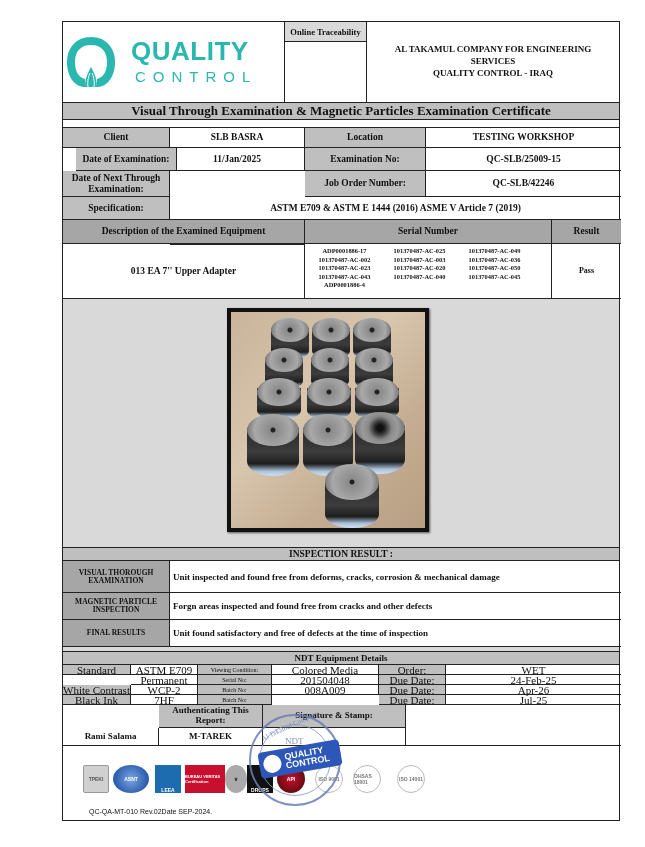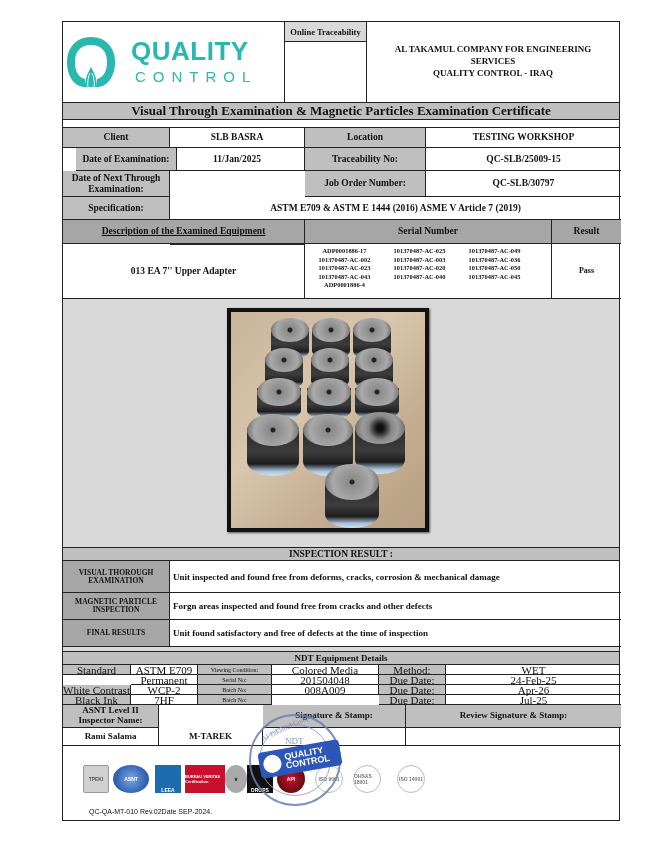--- a/index.html
+++ b/index.html
@@ -60,32 +60,32 @@
 
   <div class="abs" style="left:0;top:98px;width:100%;height:8px;border-bottom:1px solid #222;"></div>
 
   <div class="cell gray" style="left:0;top:106px;width:107px;height:20px;">Client</div>
   <div class="cell" style="left:107px;top:106px;width:135px;height:20px;">SLB BASRA</div>
   <div class="cell gray" style="left:242px;top:106px;width:121px;height:20px;">Location</div>
   <div class="cell" style="left:363px;top:106px;width:195px;height:20px;border-right:none;">TESTING WORKSHOP</div>
 
   <div class="cell gray" style="left:0;top:126px;width:101px;height:23px;margin-left:13px;">Date of Examination:</div>
   <div class="cell" style="left:107px;top:126px;width:135px;height:23px;">11/Jan/2025</div>
-  <div class="cell gray" style="left:242px;top:126px;width:121px;height:23px;">Traceability No:</div>
+  <div class="cell gray" style="left:242px;top:126px;width:121px;height:23px;">Examination No:</div>
   <div class="cell" style="left:363px;top:126px;width:195px;height:23px;border-right:none;">QC-SLB/25009-15</div>
 
   <div class="cell gray" style="left:0;top:149px;width:107px;height:26px;">Date of Next Through Examination:</div>
   <div class="cell" style="left:107px;top:149px;width:135px;height:26px;margin-top:48px;">10/Jul/2025</div>
   <div class="cell gray" style="left:242px;top:149px;width:121px;height:26px;">Job Order Number:</div>
-  <div class="cell" style="left:363px;top:149px;width:195px;height:26px;border-right:none;">QC-SLB/30797</div>
+  <div class="cell" style="left:363px;top:149px;width:195px;height:26px;border-right:none;">QC-SLB/42246</div>
 
   <div class="cell gray" style="left:0;top:175px;width:107px;height:23px;">Specification:</div>
   <div class="cell" style="left:107px;top:175px;width:451px;height:23px;border-right:none;">ASTM E709  &amp; ASTM E 1444 (2016) ASME V Article 7 (2019)</div>
 
-  <div class="cell" style="left:0;top:198px;width:242px;height:24px;background:#a6a6a6;text-decoration:underline;">Description of the Examined Equipment</div>
+  <div class="cell" style="left:0;top:198px;width:242px;height:24px;background:#a6a6a6;">Description of the Examined Equipment</div>
   <div class="cell" style="left:242px;top:198px;width:247px;height:24px;background:#a6a6a6;">Serial Number</div>
   <div class="cell" style="left:489px;top:198px;width:69px;height:24px;background:#a6a6a6;border-right:none;">Result</div>
 
   <div class="cell" style="left:0;top:222px;width:242px;height:55px;font-size:9.5px;">013 EA  7'' Upper Adapter</div>
   <div class="cell" style="left:242px;top:222px;width:247px;height:55px;justify-content:flex-start;align-items:flex-start;padding-top:3px;">
     <div class="serials" style="position:static;">
       <span>ADP0001886-17</span>
       <span>101370487-AC-025</span>
       <span>101370487-AC-049</span>
       <span>101370487-AC-002</span>
@@ -168,21 +168,21 @@
   <div class="insp-text" style="top:598px;height:27px;">Unit found satisfactory and free of defects at the time of inspection</div>
   <div class="abs lgray" style="left:0;top:625px;width:100%;height:5px;border-bottom:1px solid #222;"></div>
 
   <div class="ndt-head">NDT Equipment Details</div>
 
   <div>
     <div class="ndt gray" style="left:0;top:643px;width:68px;">Standard</div>
     <div class="ndt" style="left:68px;top:643px;width:67px;">ASTM E709</div>
     <div class="ndt gray small" style="left:135px;top:643px;width:74px;">Viewing Condition:</div>
     <div class="ndt" style="left:209px;top:643px;width:107px;">Colored Media</div>
-    <div class="ndt gray" style="left:316px;top:643px;width:67px;">Method:</div>
+    <div class="ndt gray" style="left:316px;top:643px;width:67px;">Order:</div>
     <div class="ndt" style="left:383px;top:643px;width:175px;border-right:none;">WET</div>
   </div>
   <div>
     <div class="ndt gray" style="left:0;top:653px;width:68px;margin-top:18px;">AC/DC YOKE</div>
     <div class="ndt" style="left:68px;top:653px;width:67px;">Permanent</div>
     <div class="ndt gray small" style="left:135px;top:653px;width:74px;">Serial No:</div>
     <div class="ndt" style="left:209px;top:653px;width:107px;">201504048</div>
     <div class="ndt gray" style="left:316px;top:653px;width:67px;">Due Date:</div>
     <div class="ndt" style="left:383px;top:653px;width:175px;border-right:none;">24-Feb-25</div>
   </div>
@@ -196,23 +196,22 @@
   </div>
   <div>
     <div class="ndt gray" style="left:0;top:673px;width:68px;">Black Ink</div>
     <div class="ndt" style="left:68px;top:673px;width:67px;">7HF</div>
     <div class="ndt gray small" style="left:135px;top:673px;width:74px;">Batch No:</div>
     <div class="ndt" style="left:209px;top:688px;width:107px;text-align:right;">008A103</div>
     <div class="ndt gray" style="left:316px;top:673px;width:67px;">Due Date:</div>
     <div class="ndt" style="left:383px;top:673px;width:175px;border-right:none;">Jul-25</div>
   </div>
 
-  <div class="sig gray" style="left:0;top:683px;width:96px;height:23px;">ASNT Level II Inspector Name:</div>
+  <div class="sig gray" style="left:96px;top:683px;width:104px;height:23px;">Authenticating This Report:</div>
   <div class="sig gray" style="left:200px;top:683px;width:143px;height:23px;">Signature &amp; Stamp:</div>
-  <div class="sig gray" style="left:343px;top:683px;width:215px;height:23px;border-right:none;">Review Signature &amp; Stamp:</div>
   <div class="sig" style="left:0;top:706px;width:96px;height:18px;">Rami Salama</div>
   <div class="sig" style="left:96px;top:706px;width:104px;height:18px;">M-TAREK</div>
   <div class="sig" style="left:200px;top:706px;width:143px;height:18px;"></div>
   <div class="sig" style="left:343px;top:706px;width:215px;height:18px;border-right:none;"></div>
 
   <div class="certlogo" style="left:20px;width:26px;background:#d0d0d0;border:1px solid #999;border-radius:2px;color:#555;">TPEKI</div>
   <div class="certlogo" style="left:50px;width:36px;background:radial-gradient(circle,#7ca6e0 0,#2d5fb0 70%);border-radius:50%;color:#fff;">ASNT</div>
   <div class="certlogo" style="left:92px;width:26px;background:#1d6cb0;color:#fff;align-items:flex-end;">LEEA</div>
   <div class="certlogo" style="left:122px;width:40px;background:#c8102e;color:#fff;font-size:4px;">BUREAU VERITAS Certification</div>
   <div class="certlogo" style="left:162px;width:22px;background:#aaa;border-radius:50%;color:#333;">⚜</div>

